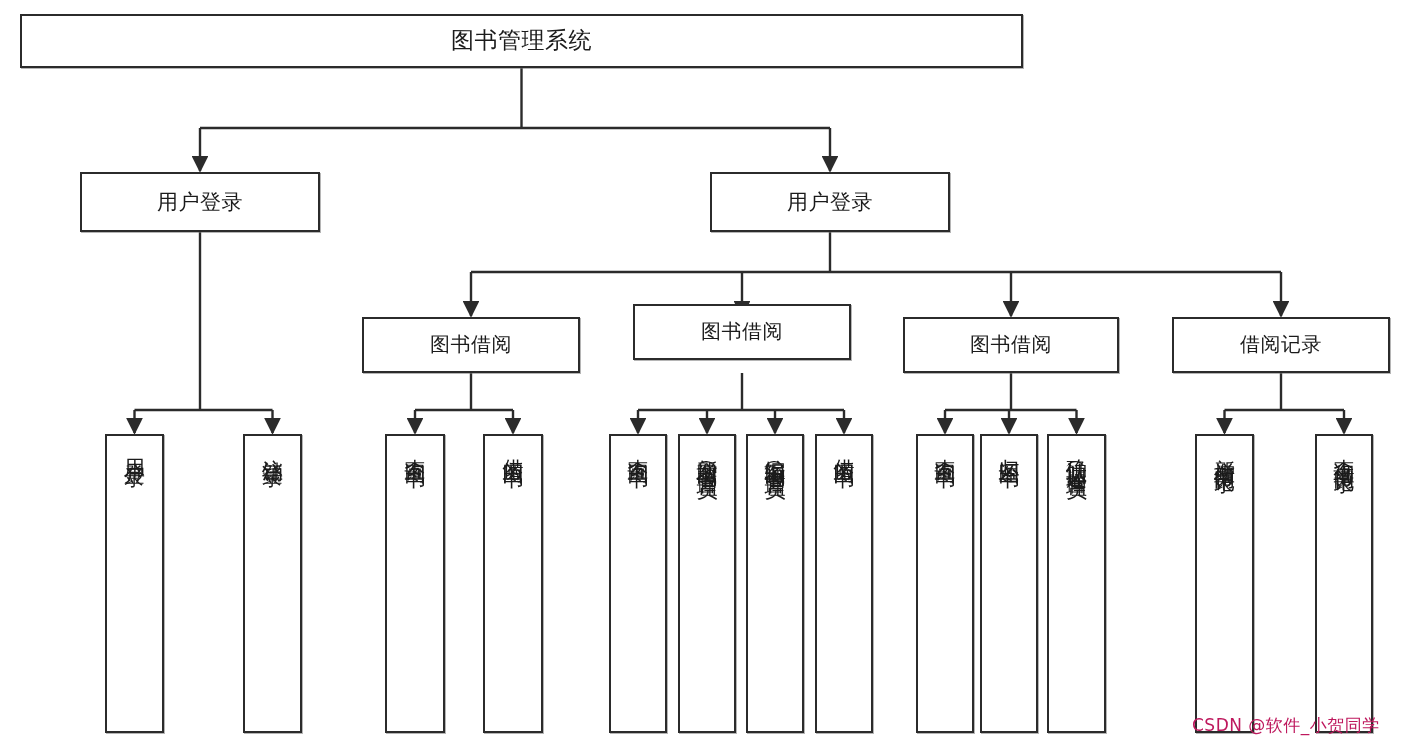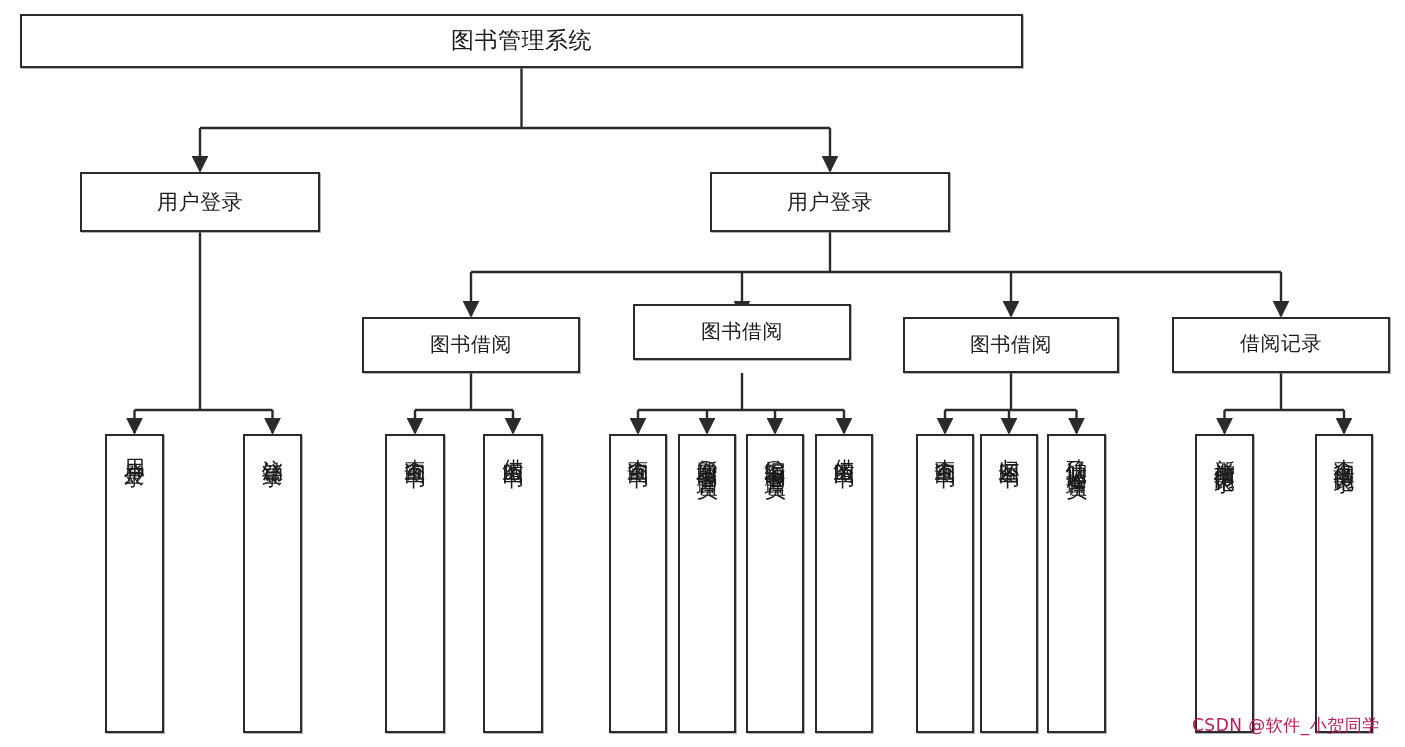--- a/index.html
+++ b/index.html
@@ -85,21 +85,21 @@
       </div>
       <div class="node lvl2" style="left: 362px; top: 317px; width: 218px; height: 56px;">
         <span class="label">图书借阅</span>
       </div>
       <div class="node lvl2" style="left: 633px; top: 304px; width: 218px; height: 56px;">
         <span class="label">图书借阅</span>
       </div>
       <div class="node lvl2" style="left: 903px; top: 317px; width: 216px; height: 56px;">
         <span class="label">图书借阅</span>
       </div>
-      <div class="node lvl2" style="left: 1172px; top: 317px; width: 218px; height: 56px; font-family: Liberation Mono, monospace;">
+      <div class="node lvl2" style="left: 1172px; top: 317px; width: 218px; height: 56px;">
         <span class="label">借阅记录</span>
       </div>
       <div class="node leaf" style="left: 105px; top: 434px; width: 59px; height: 299px;">
         <span class="label">用户登录</span>
       </div>
       <div class="node leaf" style="left: 243px; top: 434px; width: 59px; height: 299px;">
         <span class="label">注销登录</span>
       </div>
       <div class="node leaf" style="left: 385px; top: 434px; width: 60px; height: 299px;">
         <span class="label">查询图书</span>

